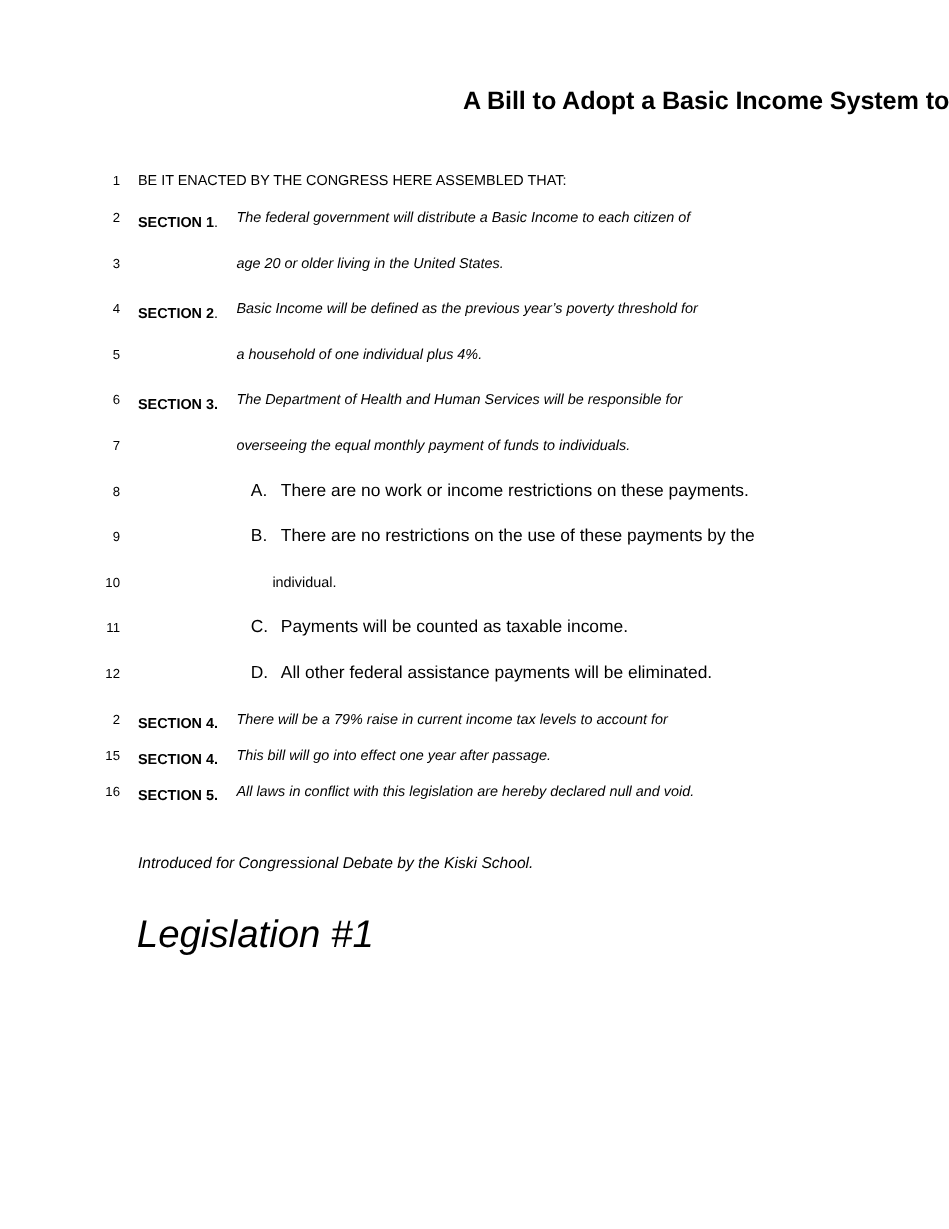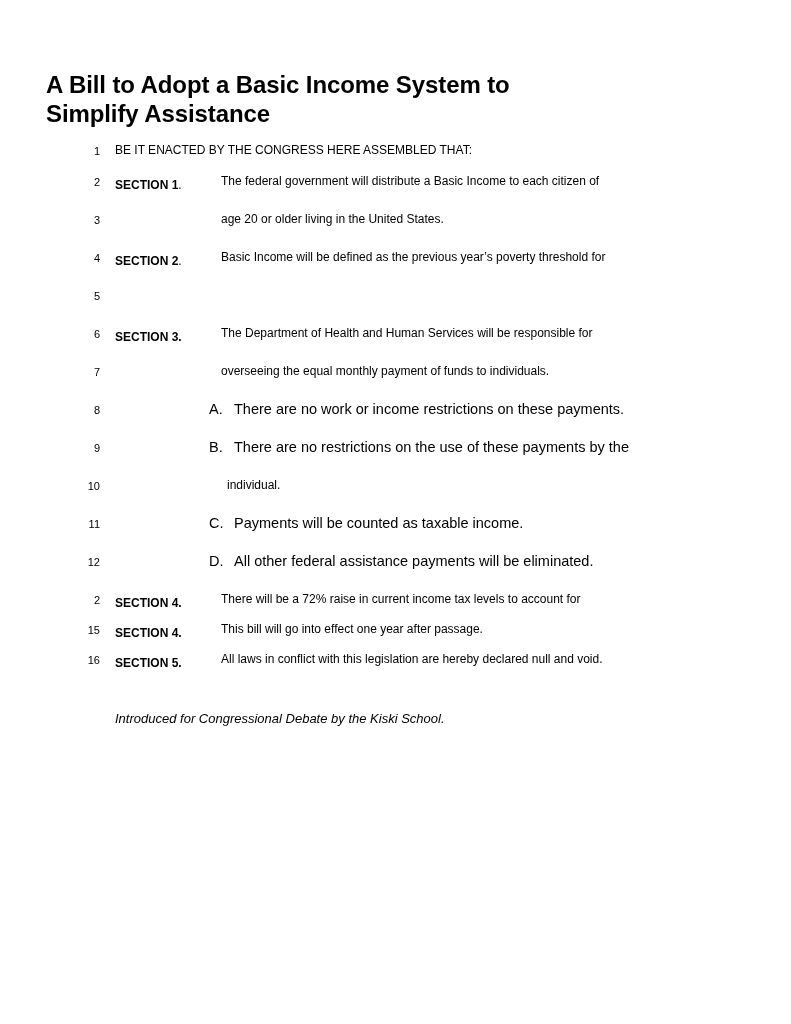--- a/index.html
+++ b/index.html
@@ -18,22 +18,22 @@
     background: #ffffff;
     overflow: hidden;
   }
 
   
   .doc-title {
     position: absolute;
     left: 0;
     top: 70px;
     width: 791px;
-    text-align: left;
-    font-size: 24px;
+    text-align: right;
+    font-size: 21px;
     font-weight: bold;
     line-height: 29px;
     letter-spacing: -0.1px;
   }
   .doc-title .title-line {
     display: block;
     padding-left: 46px;
   }
 
   
@@ -73,21 +73,21 @@
     font-weight: normal;
   }
   .line-text {
     position: absolute;
     left: 115px;
     top: 0;
     font-size: 12px;
     line-height: 22px;
     white-space: nowrap;
   }
-  .line-text.indent { left: 221px; }
+  .line-text.indent { left: 197px; font-style: italic; }
   .line-text.indent2 { left: 227px; }
 
   .listitem {
     position: absolute;
     left: 209px;
     top: 0;
     font-size: 14.5px;
     line-height: 22px;
     white-space: nowrap;
   }
@@ -119,21 +119,20 @@
     white-space: nowrap;
   }
 </style>
 </head>
 <body>
 
 <div class="page">
 
   <div class="doc-title">
     <span class="title-line">A Bill to Adopt a Basic Income System to</span>
-    <span class="title-line">Simplify Assistance</span>
   </div>
 
   <div class="body-block">
       <div class="line first">
         <div class="line-no">1</div>
         <div class="line-text">BE IT ENACTED BY THE CONGRESS HERE ASSEMBLED THAT:</div>
       </div>
       <div class="line">
         <div class="line-no">2</div>
         <div class="seclabel"><span>SECTION 1</span><span class="dot-regular">.</span></div>
@@ -143,20 +142,21 @@
         <div class="line-no">3</div>
         <div class="line-text indent">age 20 or older living in the United States.</div>
       </div>
       <div class="line">
         <div class="line-no">4</div>
         <div class="seclabel"><span>SECTION 2</span><span class="dot-regular">.</span></div>
         <div class="line-text indent">Basic Income will be defined as the previous year’s poverty threshold for</div>
       </div>
       <div class="line">
         <div class="line-no">5</div>
+        <div class="line-text indent">a household of one individual plus 4%.</div>
       </div>
       <div class="line">
         <div class="line-no">6</div>
         <div class="seclabel"><span>SECTION 3.</span></div>
         <div class="line-text indent">The Department of Health and Human Services will be responsible for</div>
       </div>
       <div class="line">
         <div class="line-no">7</div>
         <div class="line-text indent">overseeing the equal monthly payment of funds to individuals.</div>
       </div>
@@ -176,30 +176,31 @@
         <div class="line-no">11</div>
         <div class="listitem"><span class="marker">C.</span><span>Payments will be counted as taxable income.</span></div>
       </div>
       <div class="line">
         <div class="line-no">12</div>
         <div class="listitem"><span class="marker">D.</span><span>All other federal assistance payments will be eliminated.</span></div>
       </div>
       <div class="line tight">
         <div class="line-no">2</div>
         <div class="seclabel"><span>SECTION 4.</span></div>
-        <div class="line-text indent">There will be a 72% raise in current income tax levels to account for</div>
+        <div class="line-text indent">There will be a 79% raise in current income tax levels to account for</div>
       </div>
       <div class="line tight">
         <div class="line-no">15</div>
         <div class="seclabel"><span>SECTION 4.</span></div>
         <div class="line-text indent">This bill will go into effect one year after passage.</div>
       </div>
       <div class="line tight">
         <div class="line-no">16</div>
         <div class="seclabel"><span>SECTION 5.</span></div>
         <div class="line-text indent">All laws in conflict with this legislation are hereby declared null and void.</div>
       </div>
     </div>
 
   <div class="attribution">Introduced for Congressional Debate by the Kiski School.</div>
 
+  <div class="legislation-heading">Legislation #1</div>
 
 </div>
 
 </body></html>

